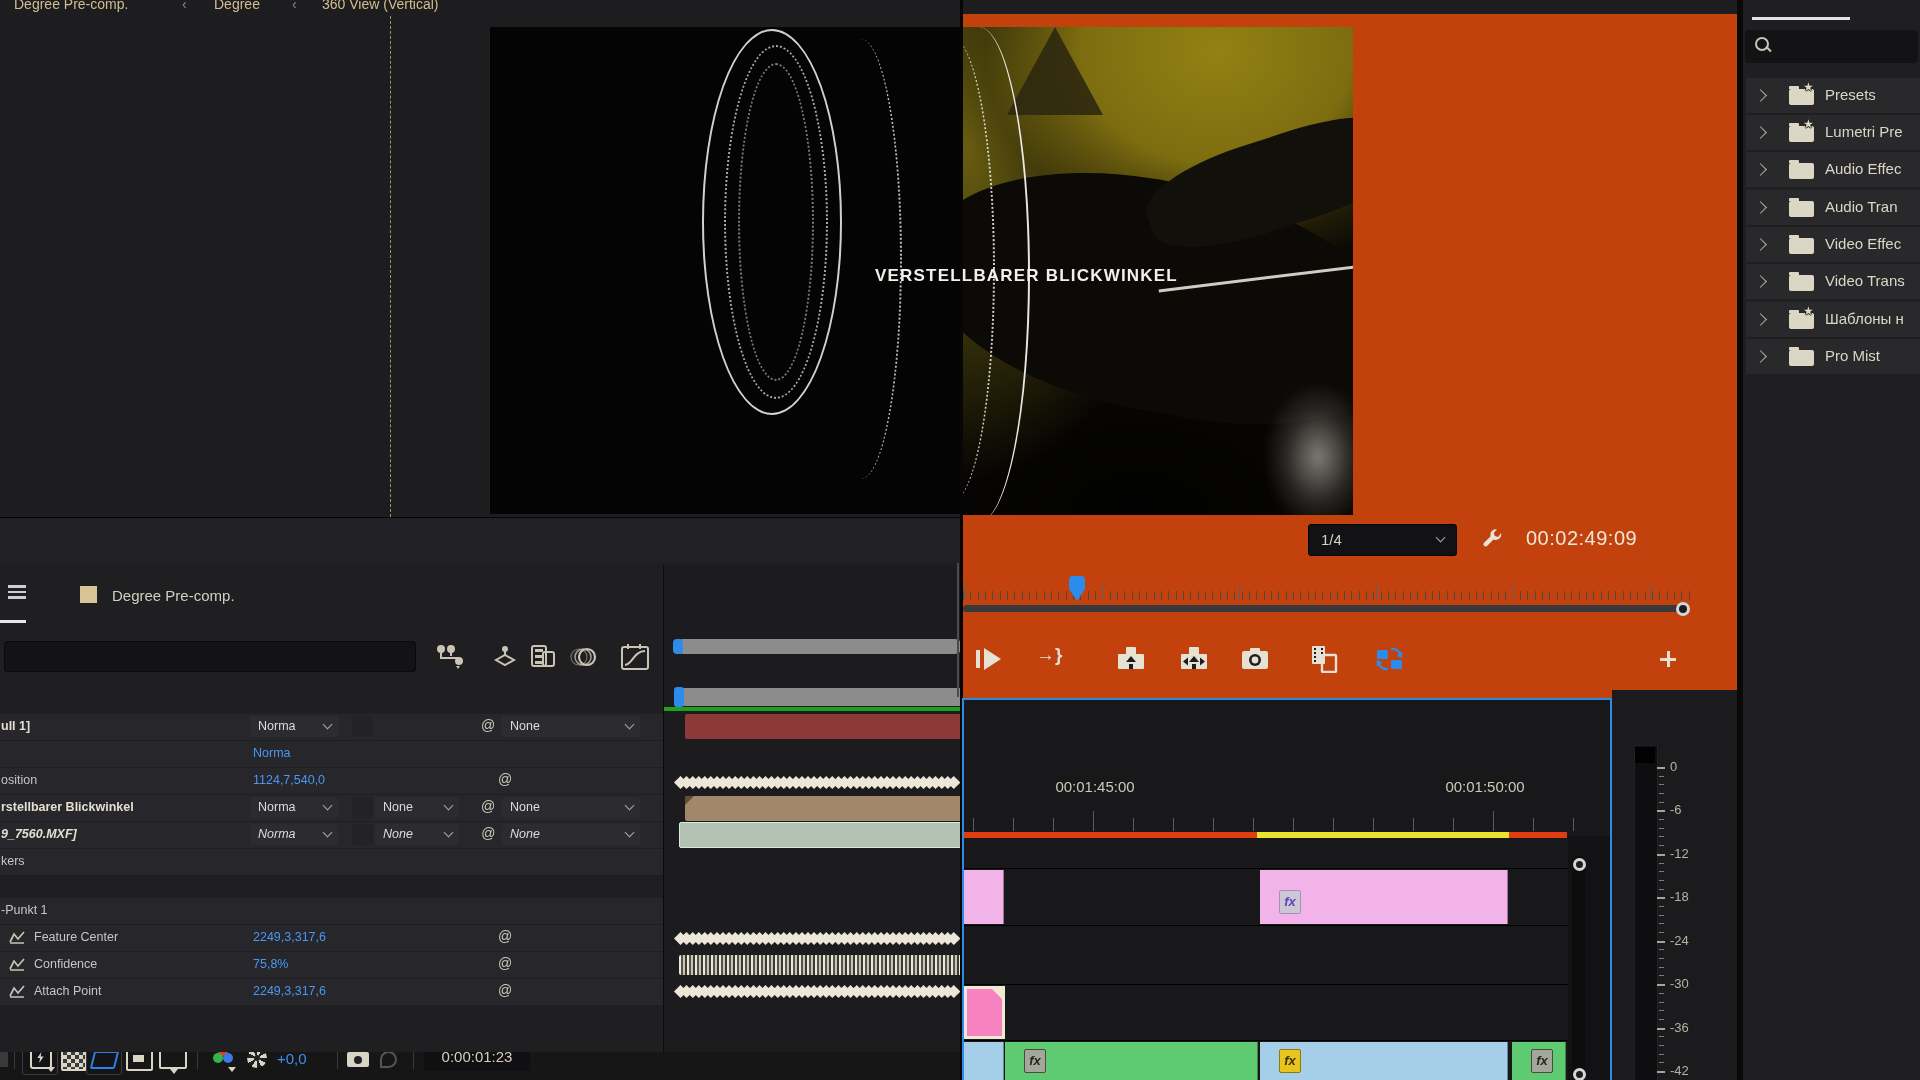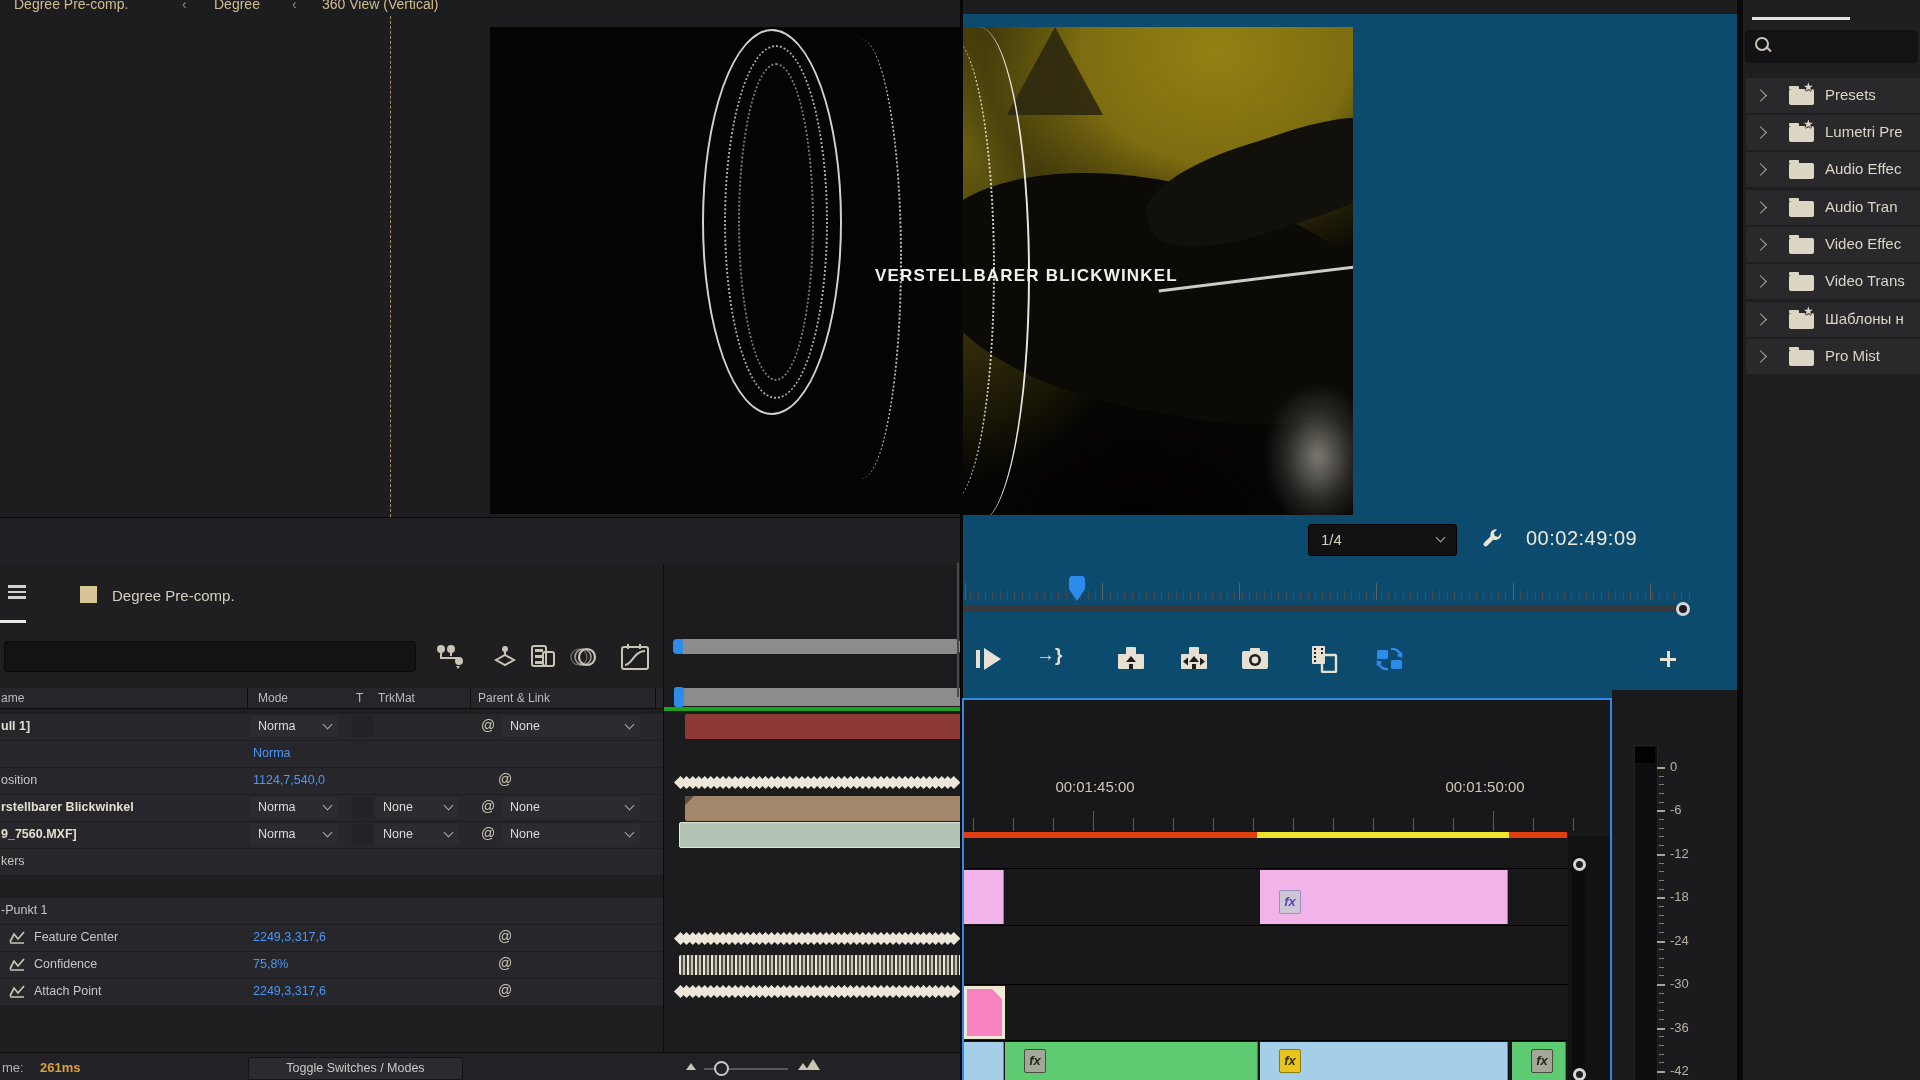--- a/index.html
+++ b/index.html
@@ -168,30 +168,20 @@
   <div class="abs" style="left:620px;top:643px;">
     <svg width="30" height="28" viewBox="0 0 30 28">
         <g fill="none" stroke="#c9c4b4" stroke-width="2">
           <rect x="2" y="4" width="26" height="22" rx="2"></rect>
           <path d="M5 22 C 12 22 14 8 25 8"></path>
           <path d="M8 1 v5 M20 1 v5"></path>
         </g>
       </svg>
   </div>
 
-  <div class="abs" style="left:0;top:688px;width:663px;height:20px;background:#25252a;border-bottom:1px solid #0d0d0d;">
-    <span class="hdr-lbl" style="left:1px;">ame</span>
-    <span class="hdr-lbl" style="left:258px;">Mode</span>
-    <span class="hdr-lbl" style="left:356px;">T</span>
-    <span class="hdr-lbl" style="left:378px;">TrkMat</span>
-    <span class="hdr-lbl" style="left:478px;">Parent &amp; Link</span>
-    <div class="sep-v" style="left:247px;top:0;height:20px;background:#0e0e0e;"></div>
-    <div class="sep-v" style="left:470px;top:0;height:20px;background:#0e0e0e;"></div>
-    <div class="sep-v" style="left:655px;top:0;height:20px;background:#0e0e0e;"></div>
-  </div>
 
   <div id="ae-rows">
       <div class="ae-row" style="position: absolute; top: 714px;">
         <div class="rname bold" style="position: absolute; left: 1px;">ull 1]</div>
         <div class="ddbox" style="position: absolute; left: 250px; top: 2px; width: 88px;">
           <span class="dd-text">Norma</span>
           <span class="cdown" style="right: 7px; top: 5px;"></span>
         </div>
         <div class="tbox" style="position: absolute; left: 352px; top: 2px;"></div>
         <div class="pick" style="position: absolute; left: 481px;">@</div>
@@ -218,21 +208,21 @@
         <div class="ddbox" style="position: absolute; left: 375px; top: 2px; width: 84px;">
           <span class="dd-text">None</span>
           <span class="cdown" style="right: 7px; top: 5px;"></span>
         </div>
         <div class="pick" style="position: absolute; left: 481px;">@</div>
         <div class="ddbox" style="position: absolute; left: 502px; top: 2px; width: 138px;">
           <span class="dd-text">None</span>
           <span class="cdown" style="right: 7px; top: 5px;"></span>
         </div>
       </div>
-      <div class="ae-row" style="position: absolute; top: 822px;">
+      <div class="ae-row" style="position: absolute; top: 822px; font-style: italic;">
         <div class="rname bold" style="position: absolute; left: 1px;">9_7560.MXF]</div>
         <div class="ddbox" style="position: absolute; left: 250px; top: 2px; width: 88px;">
           <span class="dd-text">Norma</span>
           <span class="cdown" style="right: 7px; top: 5px;"></span>
         </div>
         <div class="tbox" style="position: absolute; left: 352px; top: 2px;"></div>
         <div class="ddbox" style="position: absolute; left: 375px; top: 2px; width: 84px;">
           <span class="dd-text">None</span>
           <span class="cdown" style="right: 7px; top: 5px;"></span>
         </div>
@@ -295,35 +285,25 @@
         <div class="gbar" style="position: absolute; left: 21px; top: 231px; width: 278px; height: 25px; background: rgb(163, 135, 106);">
           <div style="position: absolute; left: 0px; top: 0px; width: 0px; height: 0px; border-top: 9px solid rgb(94, 77, 58); border-right: 9px solid transparent;"></div>
         </div>
         <div class="gbar" style="position: absolute; left: 15px; top: 257px; width: 284px; height: 24px; background: rgb(178, 195, 180); border: 1px solid rgb(220, 232, 221);"></div>
         <div class="diamonds" style="position: absolute; left: 10px; top: 360px; width: 289px; height: 25px;">◆◆◆◆◆◆◆◆◆◆◆◆◆◆◆◆◆◆◆◆◆◆◆◆◆◆◆◆◆◆◆◆◆◆◆◆◆◆◆◆◆◆◆◆◆◆</div>
         <div class="barcode" style="position: absolute; left: 15px; top: 390px; width: 284px; height: 20px;"></div>
         <div class="diamonds" style="position: absolute; left: 10px; top: 413px; width: 289px; height: 25px;">◆◆◆◆◆◆◆◆◆◆◆◆◆◆◆◆◆◆◆◆◆◆◆◆◆◆◆◆◆◆◆◆◆◆◆◆◆◆◆◆◆◆◆◆◆◆</div>
       </div>
   </div>
 
-  <div class="panel" style="left:0;top:1052px;width:960px;height:28px;background:#222226;border-top:1px solid #0a0a0a;">
-    <span class="abs" style="left:2px;top:7px;font-size:13px;color:#b5b5b5;">me:</span>
-    <span class="abs" style="left:40px;top:7px;font-size:13px;font-weight:bold;color:#d9a13f;">261ms</span>
-    <div class="abs" style="left:248px;top:4px;width:213px;height:21px;background:#2b2b2f;border:1px solid #161616;border-radius:2px;text-align:center;line-height:21px;font-size:12.5px;color:#c9c9c9;">Toggle Switches / Modes</div>
-    <div class="tri-up" style="left:686px;top:10px;border-bottom-width:7px;border-left-width:5px;border-right-width:5px;"></div>
-    <div class="abs" style="left:704px;top:15px;width:84px;height:2px;background:#58585c;"></div>
-    <div class="abs" style="left:714px;top:8px;width:11px;height:11px;border:2px solid #c9c9c9;border-radius:50%;background:#222226;"></div>
-    <div class="tri-up" style="left:806px;top:6px;border-bottom-width:11px;border-left-width:7px;border-right-width:7px;"></div>
-    <div class="tri-up" style="left:798px;top:10px;border-bottom-width:7px;border-left-width:5px;border-right-width:5px;"></div>
-  </div>
 
   <div class="abs" style="left:960px;top:0;width:3px;height:1080px;background:#060606;"></div>
   <div class="abs" style="left:957px;top:563px;width:2px;height:134px;background:#4a4a50;"></div>
 
-  <div class="panel" style="left:963px;top:14px;width:774px;height:684px;background:#0c4a6e;">
+  <div class="panel" style="left:963px;top:14px;width:774px;height:684px;background:#c2410c;">
     <div class="abs" style="left:0;top:13px;width:390px;height:488px;overflow:hidden;background-color:#0c0a06;background-image:radial-gradient(340px 280px at 65% 5%,#938113 0%,#7d6d10 40%,rgba(60,52,8,.4) 68%,transparent 80%),radial-gradient(300px 460px at 0% 25%,rgba(120,108,18,.85),transparent 72%),radial-gradient(500px 300px at 45% 100%,rgba(0,0,0,.9),transparent 85%);">
       <div class="abs" style="left:40px;top:0;width:100px;height:88px;background:#2e2810;clip-path:polygon(52% 0,100% 100%,4% 100%);opacity:.9;"></div>
       <div class="abs" style="left:-40px;top:155px;width:480px;height:230px;background:#0b0a07;border-radius:45% 55% 40% 50%;transform:rotate(10deg);"></div>
       <div class="abs" style="left:180px;top:110px;width:270px;height:90px;background:#12100a;border-radius:40%;transform:rotate(-18deg);"></div>
       <div class="abs" style="left:195px;top:250px;width:205px;height:2.5px;background:rgba(242,238,228,.85);transform:rotate(-7deg);"></div>
       <div class="abs" style="left:300px;top:355px;width:110px;height:150px;background:radial-gradient(closest-side,rgba(225,220,210,.55),rgba(225,220,210,.15) 60%,transparent);filter:blur(3px);"></div>
       <div class="abs" style="left:-55px;top:10px;width:85px;height:465px;border-right:2px dotted rgba(255,255,255,.8);border-radius:50%;"></div>
       <div class="abs" style="left:-35px;top:0;width:100px;height:495px;border-right:2px solid rgba(250,250,248,.92);border-radius:50%;"></div>
     </div>
 

